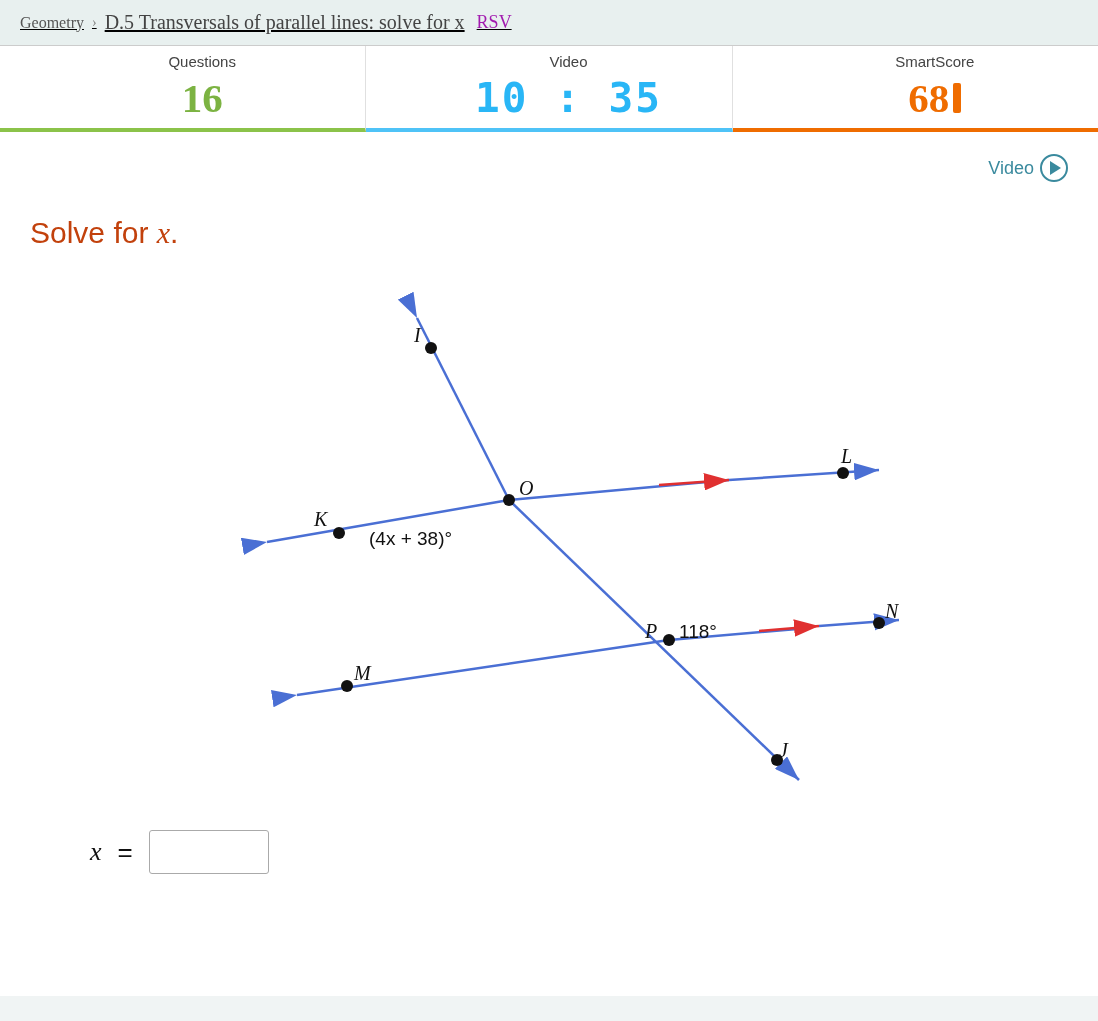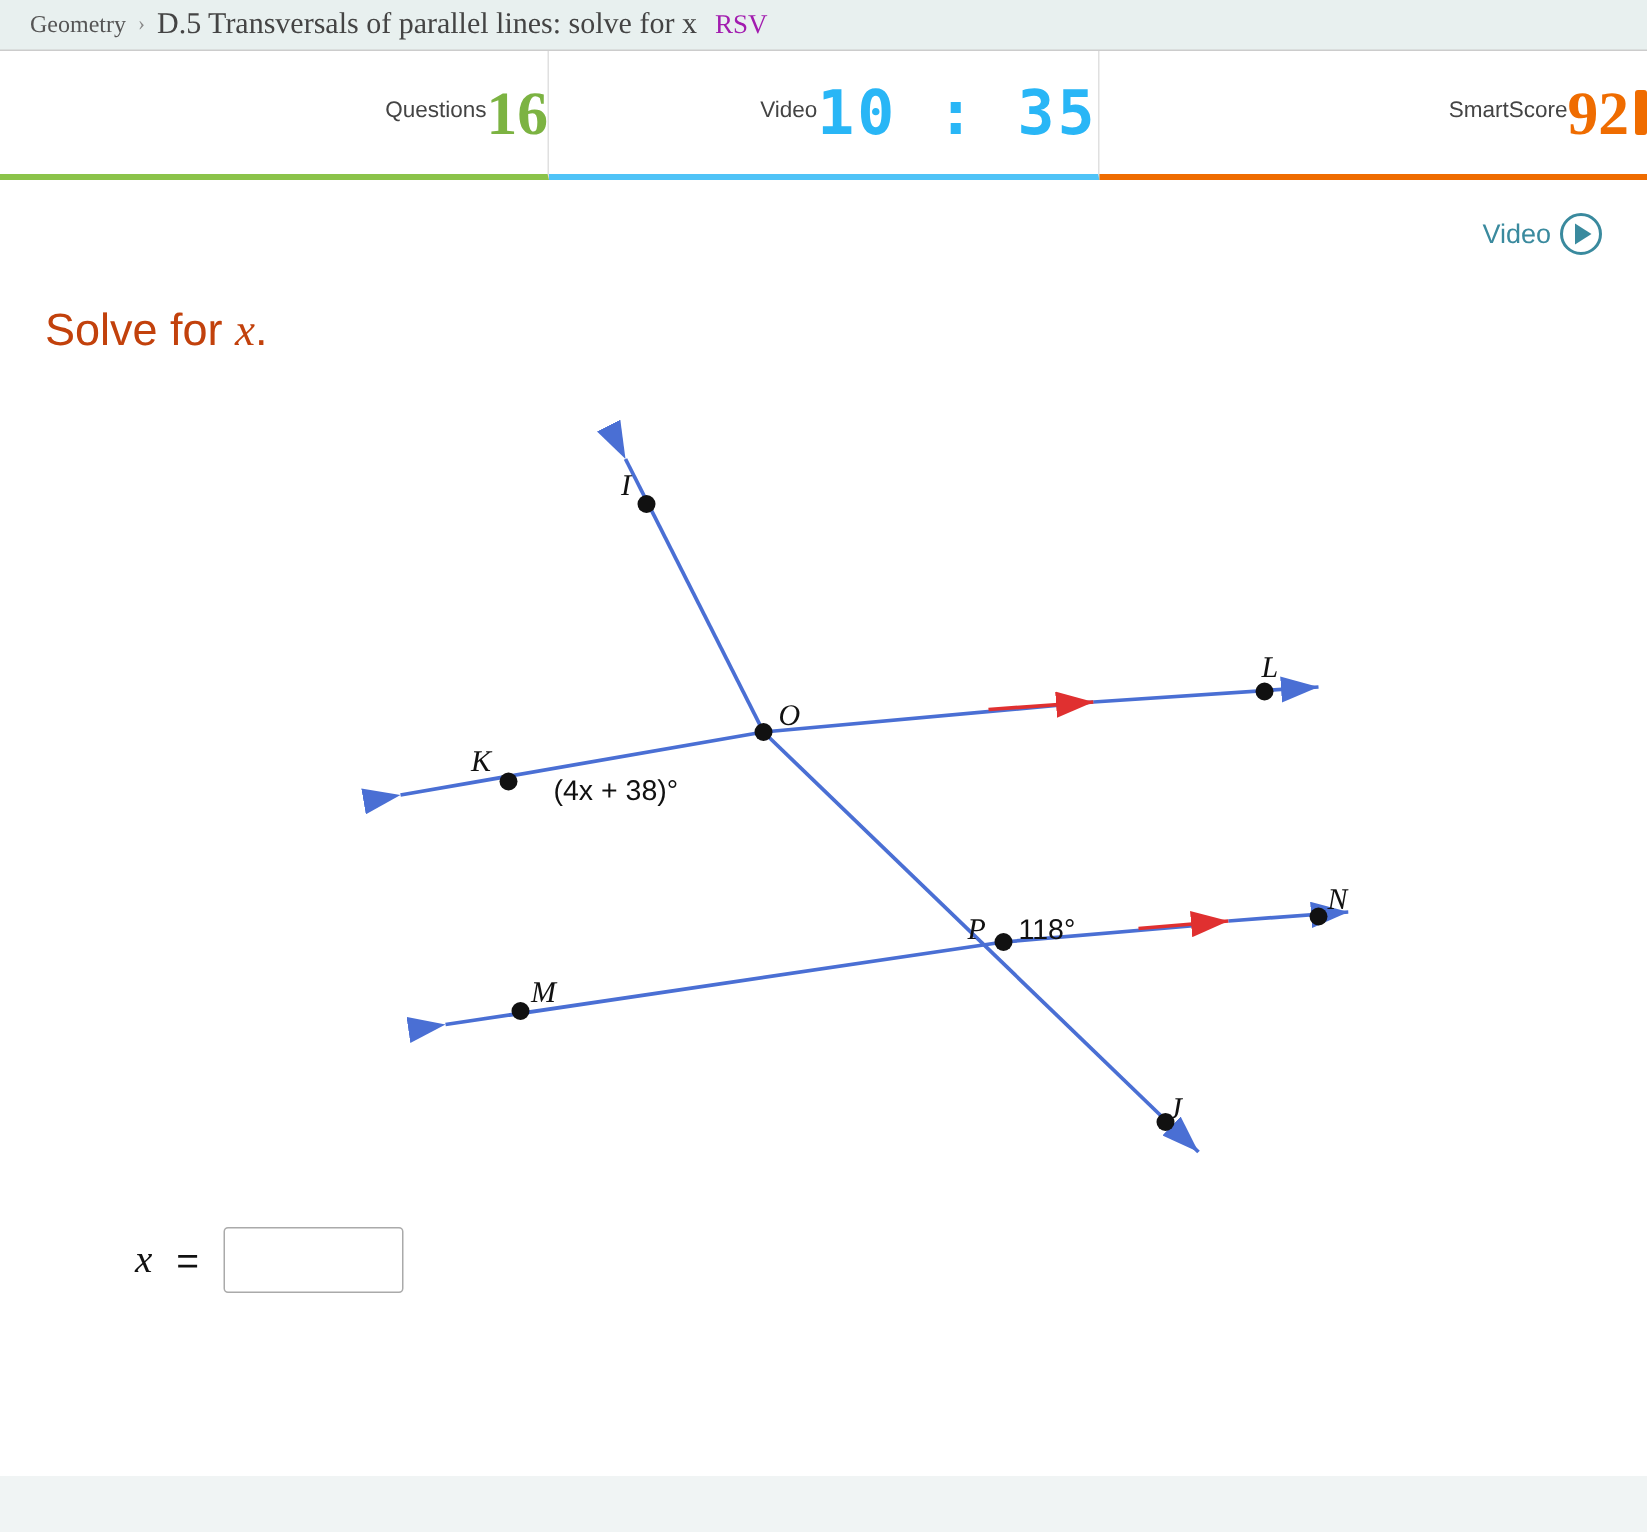--- a/index.html
+++ b/index.html
@@ -4,22 +4,23 @@
   <style>
     * { box-sizing: border-box; margin: 0; padding: 0; }
     body { font-family: 'Georgia', serif; background: #f0f4f4; width: 1098px; min-height: 1021px; }
 
     
     .top-nav {
       display: flex;
       align-items: center;
       background: #e8f0ef;
       padding: 10px 20px;
-      height: 34px;
+      height: 46px;
       border-bottom: 1px solid #ccc;
+      text-decoration: underline;
     }
     .top-nav .breadcrumb-subject {
       font-size: 16px;
       color: #555;
     }
     .top-nav .breadcrumb-chevron {
       margin: 0 8px;
       color: #888;
       font-size: 14px;
     }
@@ -36,23 +37,23 @@
     
     .stats-bar {
       display: flex;
       height: 90px;
       border-bottom: 4px solid transparent;
       background: #fff;
     }
     .stats-cell {
       flex: 1;
       display: flex;
-      flex-direction: row;
-      align-items: center;
-      justify-content: flex-end;
+      flex-direction: column;
+      align-items: center;
+      justify-content: center;
       border-right: 1px solid #e0e0e0;
       padding-left: 39px;
     }
     .stats-cell:last-child { border-right: none; }
     .stats-cell.questions-cell { border-bottom: 4px solid #8bc34a; }
     .stats-cell.time-cell { border-bottom: 4px solid #4fc3f7; }
     .stats-cell.score-cell { border-bottom: 4px solid #ef6c00; }
     .stats-label {
       font-size: 15px;
       color: #444;
@@ -178,21 +179,21 @@
     <span class="stats-label">Questions</span>
     <span class="stats-value questions-value">16</span>
   </div>
   <div class="stats-cell time-cell">
     <span class="stats-label">Video</span>
     <span class="stats-value time-value">10 : 35</span>
   </div>
   <div class="stats-cell score-cell">
     <span class="stats-label">SmartScore</span>
     <div class="stats-value score-value">
-      <span>92</span>
+      <span>68</span>
       <span class="score-bar-icon"></span>
     </div>
   </div>
 </div>
 
 <div class="content-area">
 
   <div class="video-btn">
     <span>Video</span>
     <div class="play-circle">

